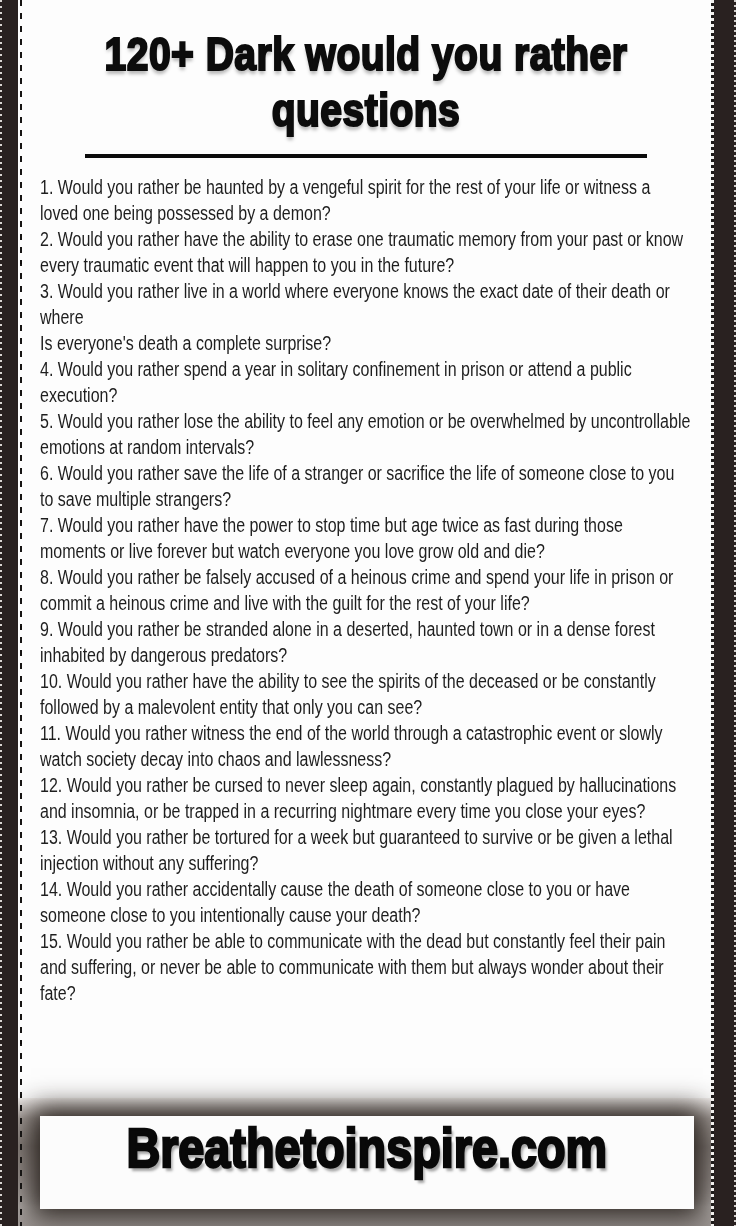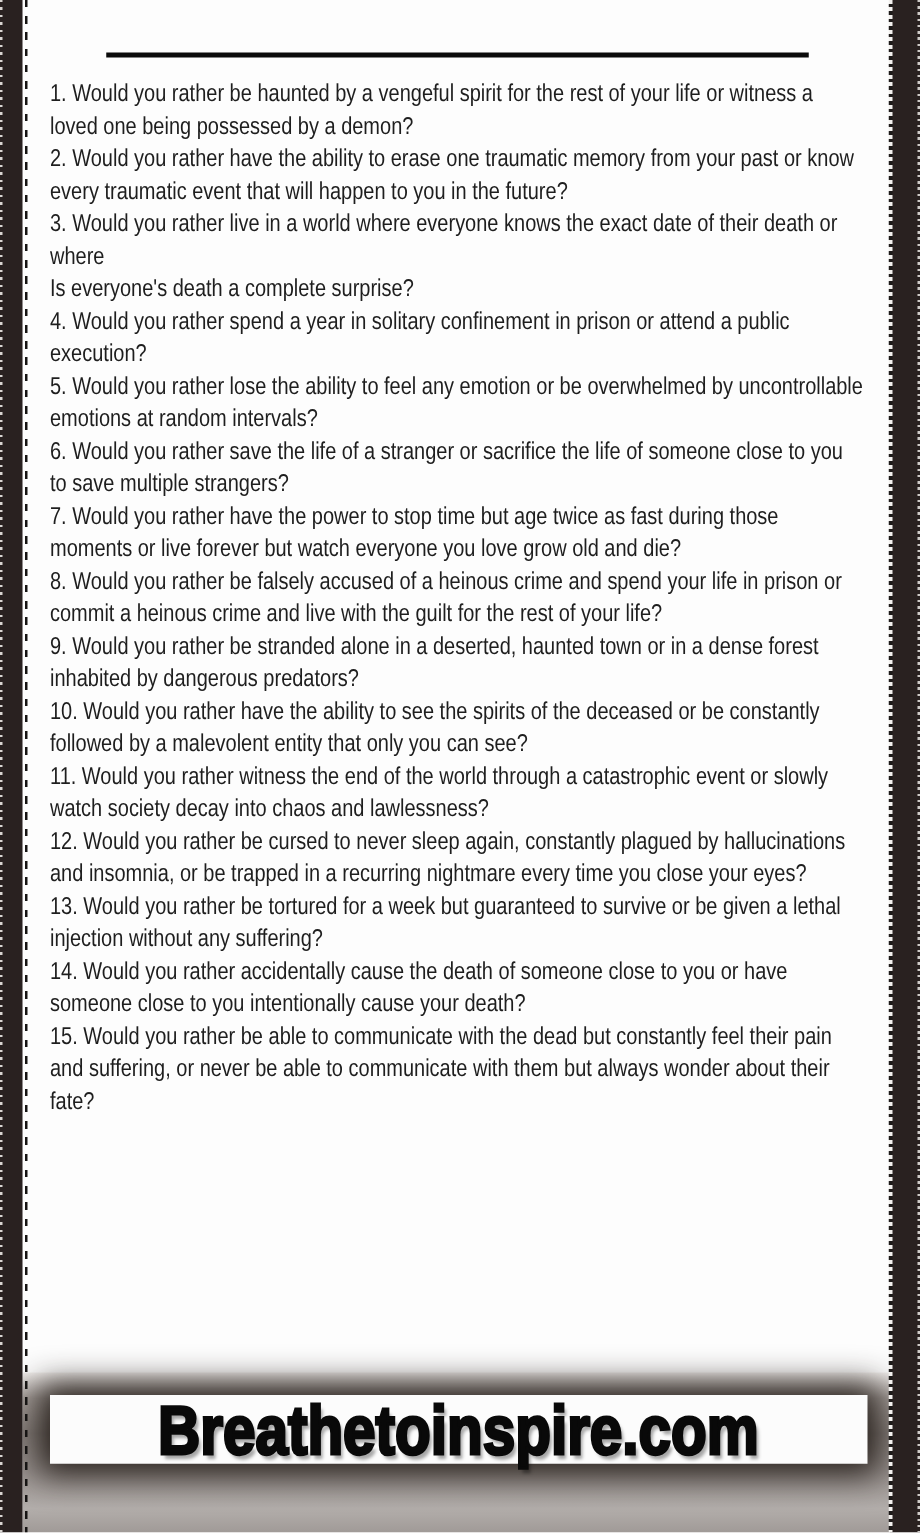--- a/index.html
+++ b/index.html
@@ -85,43 +85,47 @@
 
   .footer {
     position: absolute; left: 18px; right: 24px; bottom: 0;
     height: 128px;
     background: linear-gradient(180deg,
       #f2efed 0%, #aaa39f 16%, #8b8480 38%,
       #9b9491 62%, #b3aeab 85%, #a09a97 100%);
     z-index: 2;
   }
   .banner {
-    position: absolute; left: 22px; right: 18px; top: 18px; height: 55px;
+    position: absolute; left: 22px; right: 18px; top: 18px; height: 93px;
     background: #fcfcfc;
     box-shadow: 0 0 26px 9px rgba(24,17,13,0.88);
-    display: flex; align-items: center; justify-content: center;
+    display: flex; align-items: flex-start; justify-content: center;
   }
   .banner-text {
     font-size: 55px;
     font-weight: bold;
     color: #090909;
     -webkit-text-stroke: 2.5px #090909;
     transform: scaleX(0.85);
     transform-origin: 50% 50%;
     text-shadow: 3px 4px 3px rgba(0,0,0,0.35);
     white-space: nowrap;
   }
 </style>
 </head>
 <body>
 
 <div class="strip strip-left"></div>
 <div class="strip strip-right"></div>
 
 <div class="content">
+  <h1 class="title">
+    <span class="title-line">120+ Dark would you rather</span>
+    <span class="title-line">questions</span>
+  </h1>
 
   <div class="divider"></div>
 
   <div class="questions">
     <p>1. Would you rather be haunted by a vengeful spirit for the rest of your life or witness a loved one being possessed by a demon?</p>
     <p>2. Would you rather have the ability to erase one traumatic memory from your past or know every traumatic event that will happen to you in the future?</p>
     <p>3. Would you rather live in a world where everyone knows the exact date of their death or where
 Is everyone's death a complete surprise?</p>
     <p>4. Would you rather spend a year in solitary confinement in prison or attend a public execution?</p>
     <p>5. Would you rather lose the ability to feel any emotion or be overwhelmed by uncontrollable emotions at random intervals?</p>

